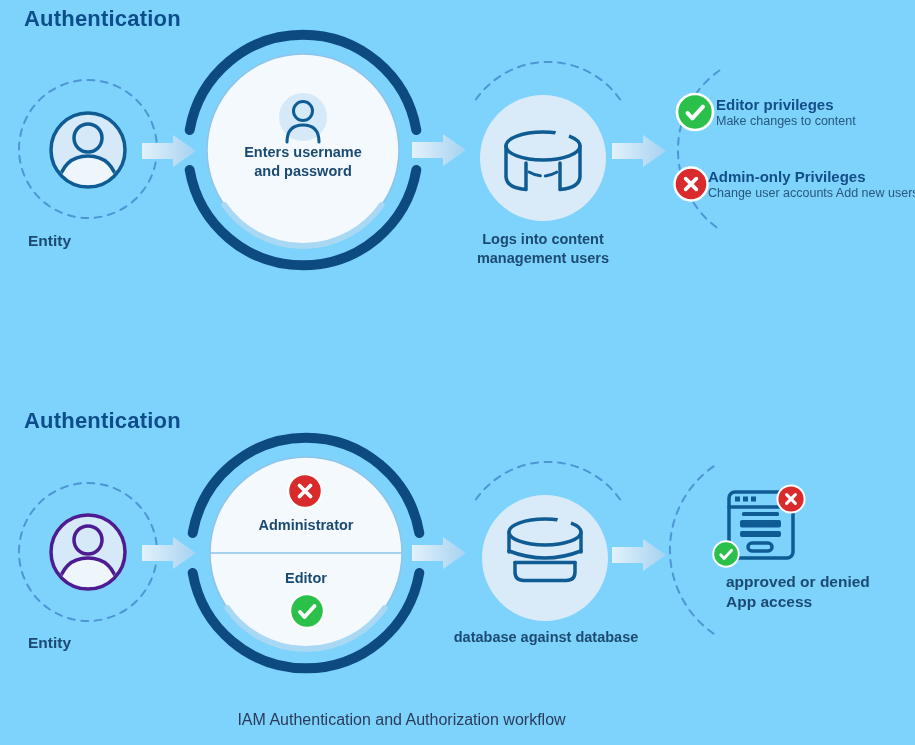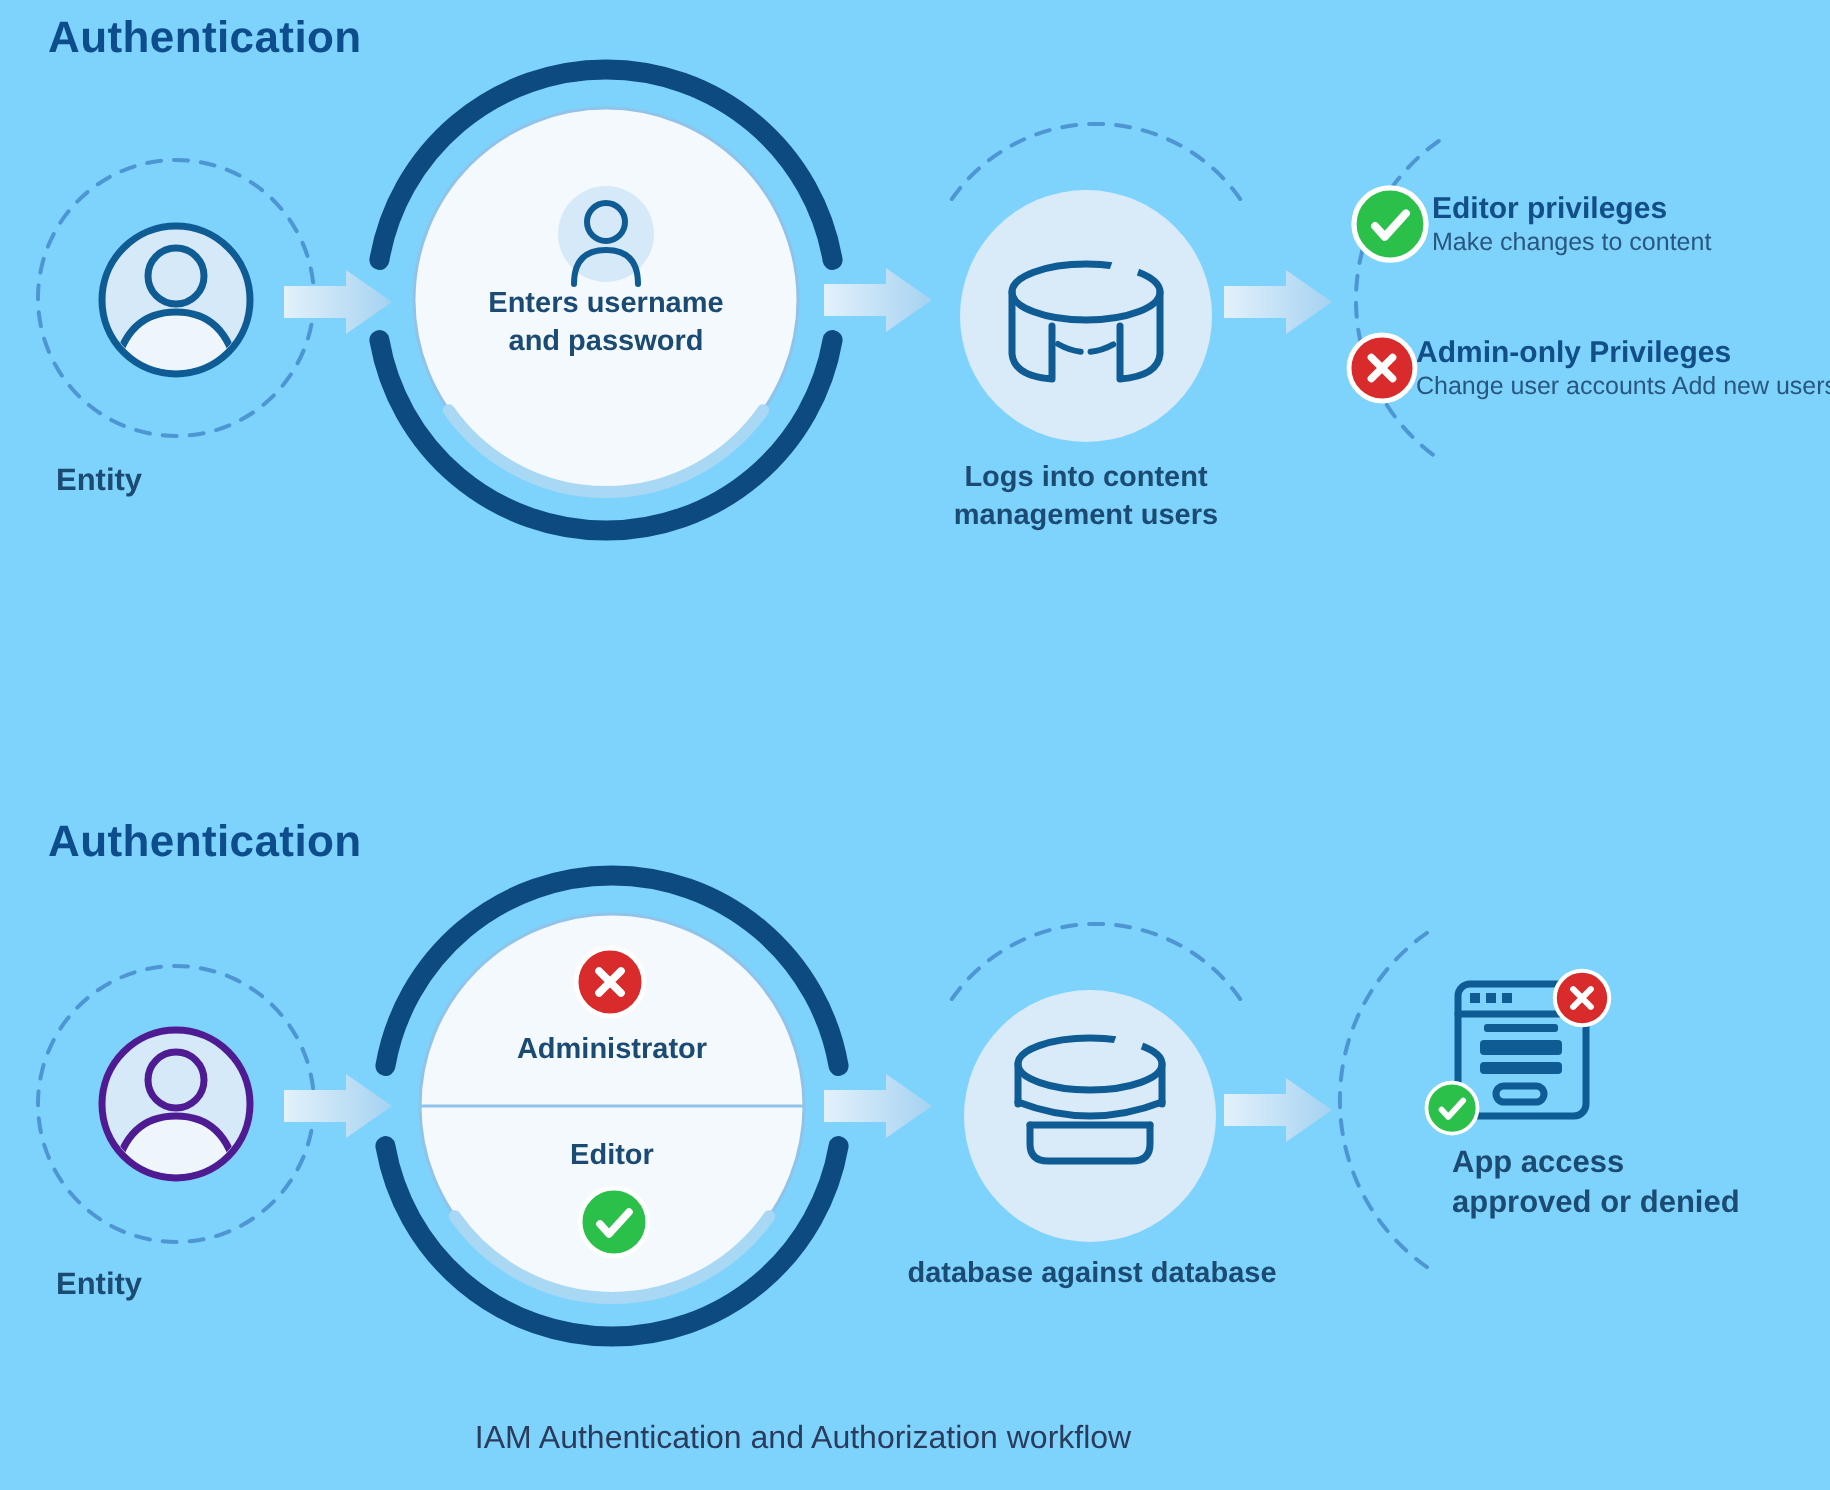--- a/index.html
+++ b/index.html
@@ -216,18 +216,18 @@
   <div class="t lbl" style="left:28px;top:634px;width:120px">Entity</div>
 
   <div class="t clbl" style="left:226px;top:516px;width:160px">Administrator</div>
   <div class="t clbl" style="left:226px;top:569px;width:160px">Editor</div>
 
   <div class="t clbl" style="left:426px;top:628px;width:240px">
     <div>database against database</div>
   </div>
 
   <div class="t app" style="left:726px;top:572px">
+    <div>approved or denied</div>
     <div>App access</div>
-    <div>approved or denied</div>
   </div>
 
   <div class="t caption" style="left:0;top:711px">IAM Authentication and Authorization workflow</div>
 </div>
 
 </body></html>

